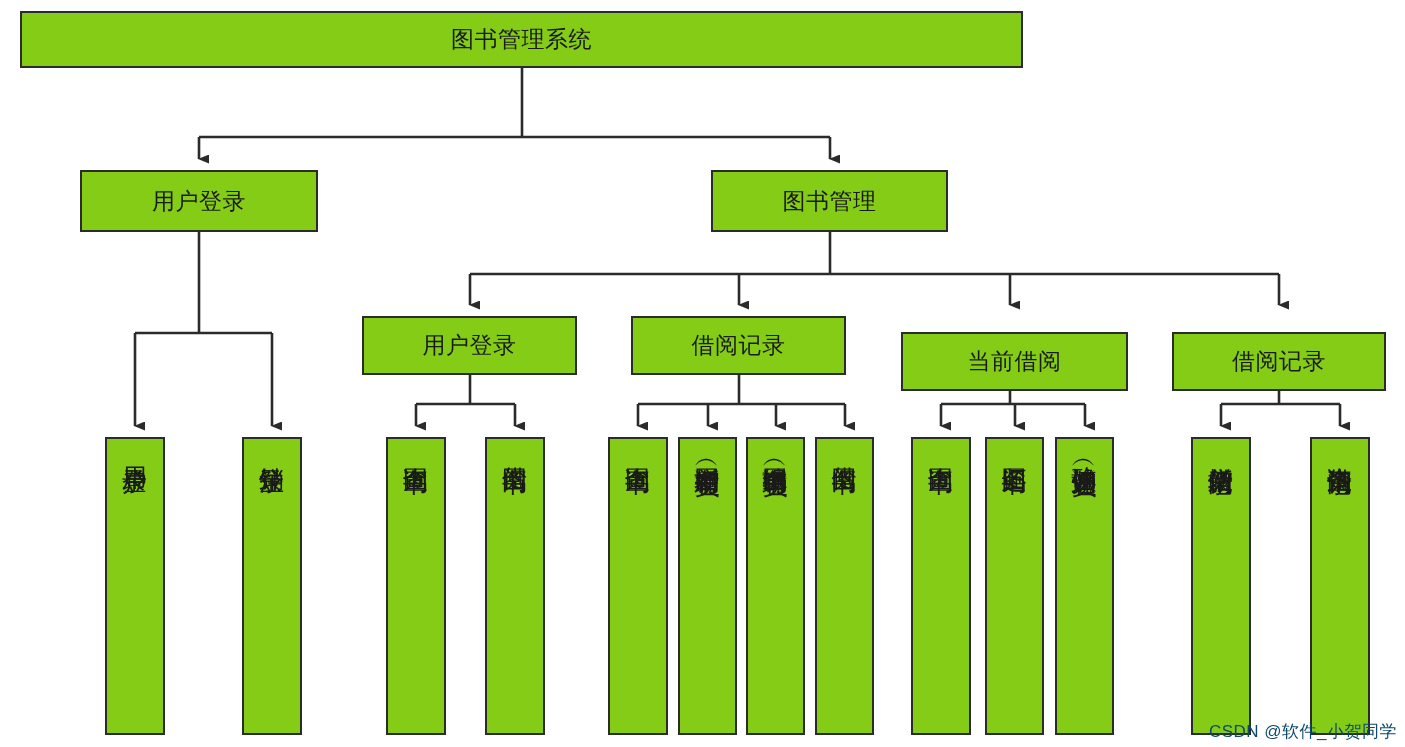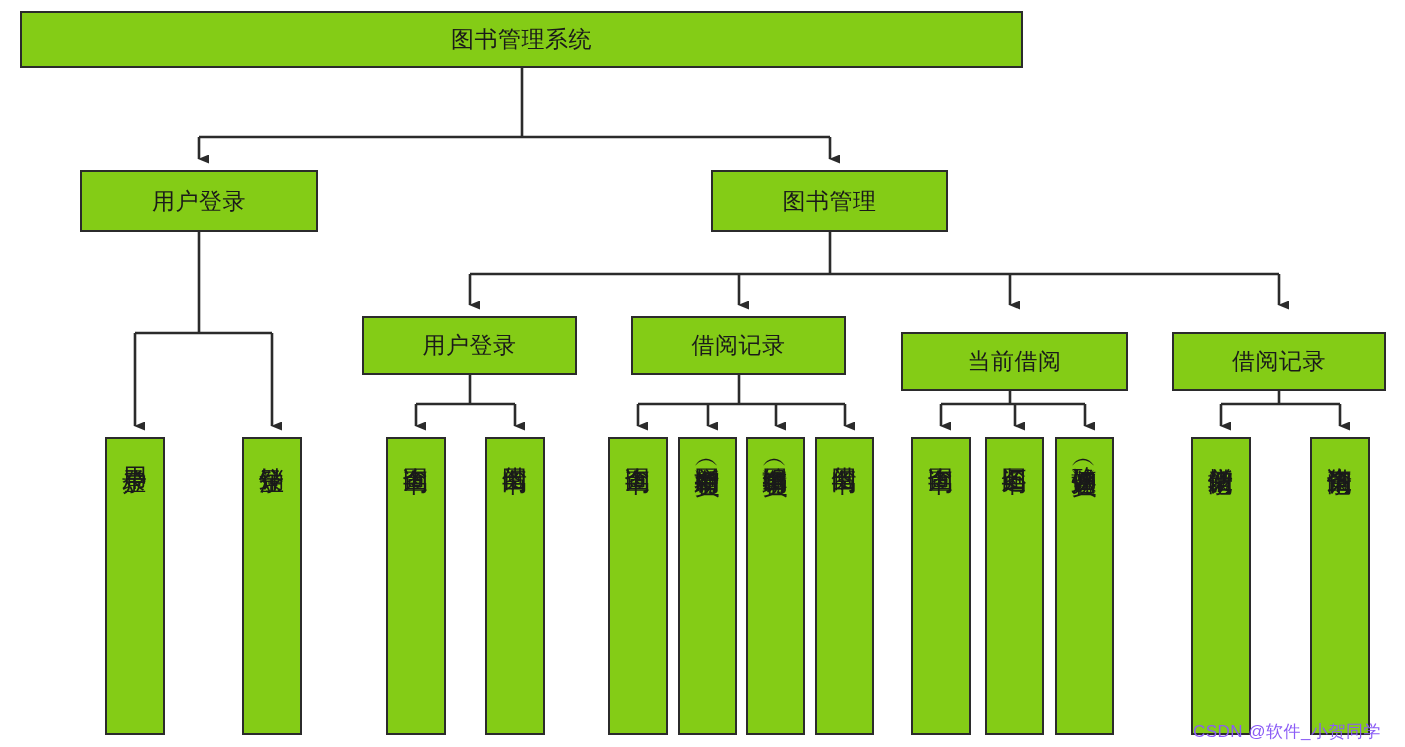--- a/index.html
+++ b/index.html
@@ -39,24 +39,24 @@
     writing-mode:vertical-rl;
     text-orientation:upright;
     font-size:25px;
     line-height:1.12;
     letter-spacing:1px;
     max-height:276px;
   }
   .node.vert.tall .label{max-height:290px;}
   #watermark{
     position:absolute;
-    right:24px;
+    right:8px;
     bottom:4px;
     font-size:17px;
-    color:#8b5cf6;
+    color:#0c4a6e;
     white-space:nowrap;
     letter-spacing:0.5px;
   }
 </style>
 </head>
 <body>
 
 <div id="canvas">
   <svg id="wires" viewBox="0 0 1405 747">
     <defs>

